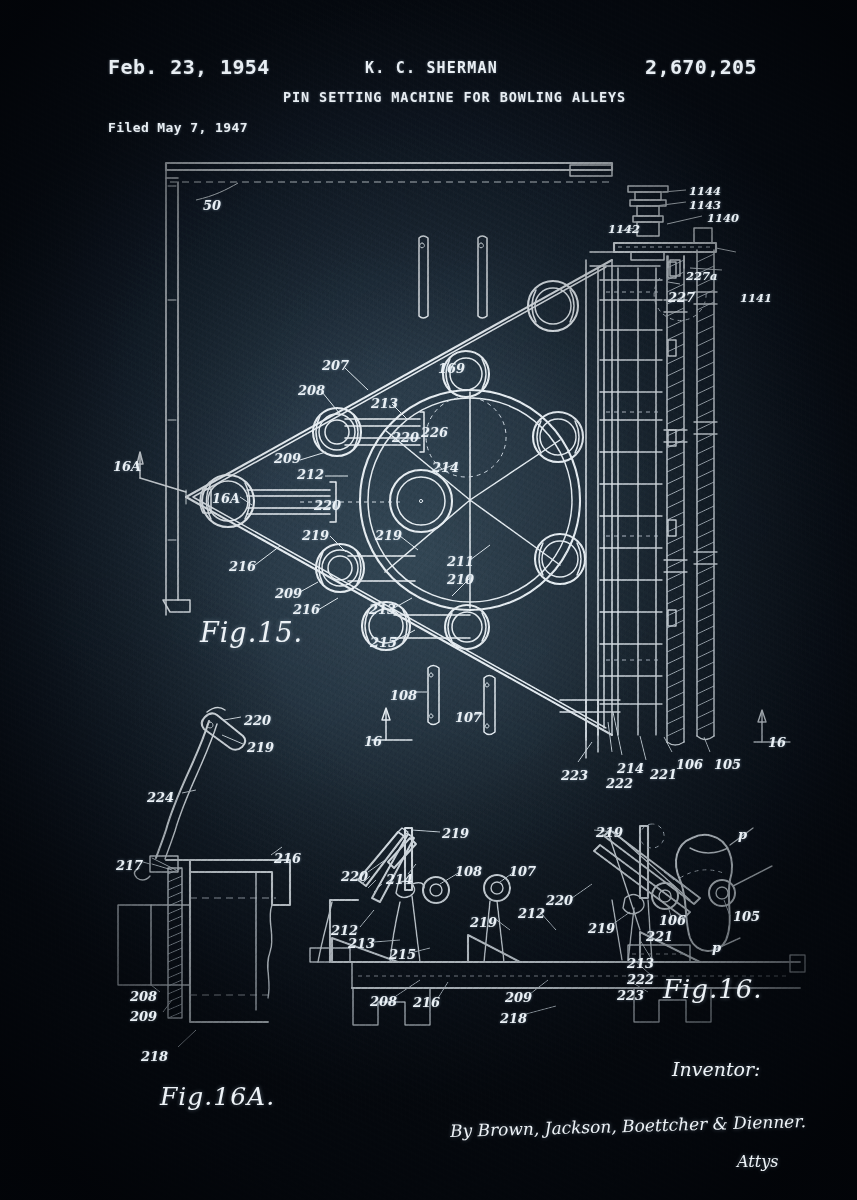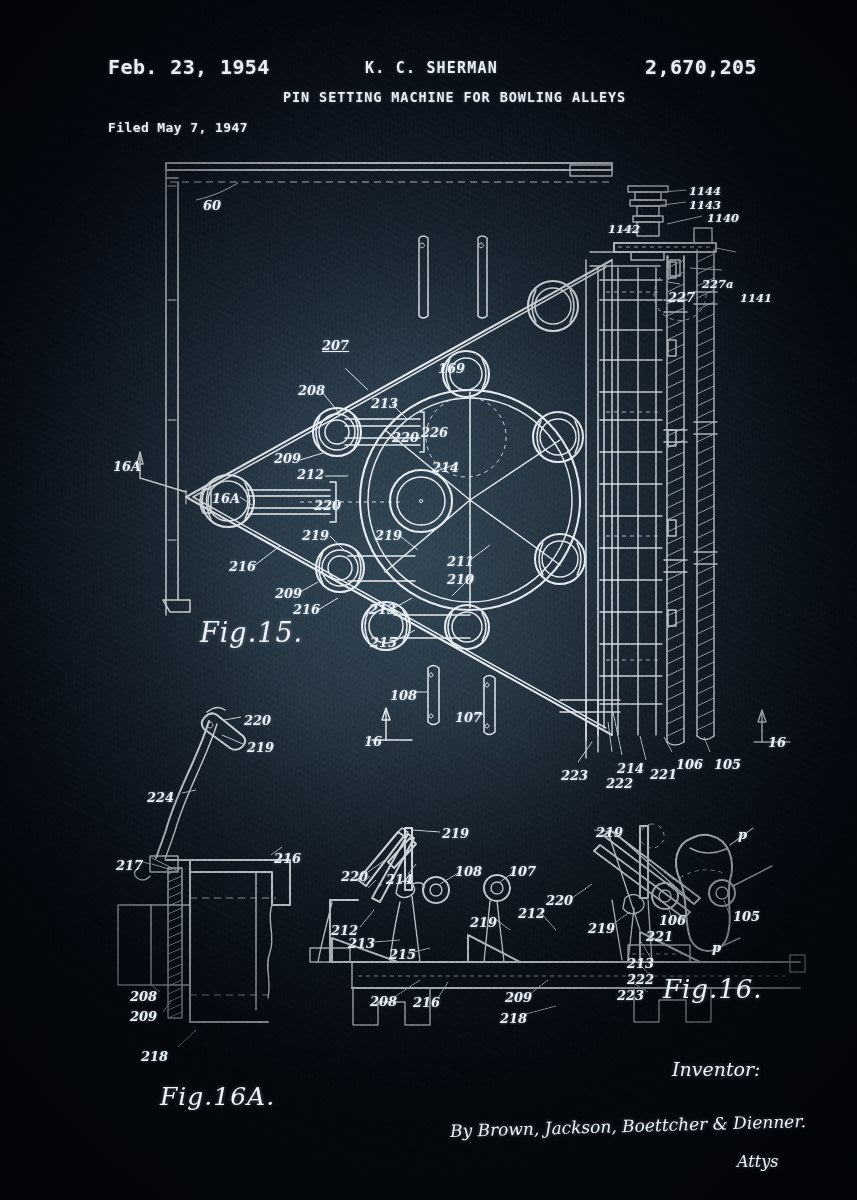--- a/index.html
+++ b/index.html
@@ -431,29 +431,29 @@
 
   <div class="txt script" id="fig15cap">Fig.15.</div>
   <div class="txt script" id="fig16cap">Fig.16.</div>
   <div class="txt script" id="fig16acap">Fig.16A.</div>
 
   <div class="txt script" id="inv-lbl">Inventor:</div>
   <div class="txt script" id="by-line">By Brown, Jackson, Boettcher &amp; Dienner.</div>
   <div class="txt script" id="attys">Attys</div>
 
   <div id="refs-fig15">
-      <div class="ref" style="left: 203px; top: 198px;">60</div>
+      <div class="ref" style="left: 203px; top: 198px;">50</div>
       <div class="ref sm" style="left: 689px; top: 184px;">1144</div>
       <div class="ref sm" style="left: 689px; top: 198px;">1143</div>
       <div class="ref sm" style="left: 707px; top: 211px;">1140</div>
       <div class="ref sm" style="left: 608px; top: 222px;">1142</div>
       <div class="ref sm" style="left: 740px; top: 246px; margin-top: 45px;">1141</div>
-      <div class="ref sm" style="left: 702px; top: 269px; margin-top: 8px;">227a</div>
+      <div class="ref sm" style="left: 686px; top: 269px;">227a</div>
       <div class="ref" style="left: 668px; top: 290px;">227</div>
-      <div class="ref" style="left: 322px; top: 338px; text-decoration: underline;">207</div>
+      <div class="ref" style="left: 322px; top: 358px;">207</div>
       <div class="ref" style="left: 438px; top: 361px;">169</div>
       <div class="ref" style="left: 298px; top: 383px;">208</div>
       <div class="ref" style="left: 371px; top: 396px;">213</div>
       <div class="ref" style="left: 421px; top: 425px;">226</div>
       <div class="ref" style="left: 392px; top: 430px;">220</div>
       <div class="ref" style="left: 113px; top: 459px;">16A</div>
       <div class="ref" style="left: 274px; top: 451px;">209</div>
       <div class="ref" style="left: 432px; top: 460px;">214</div>
       <div class="ref" style="left: 297px; top: 467px;">212</div>
       <div class="ref" style="left: 212px; top: 491px;">16A</div>

